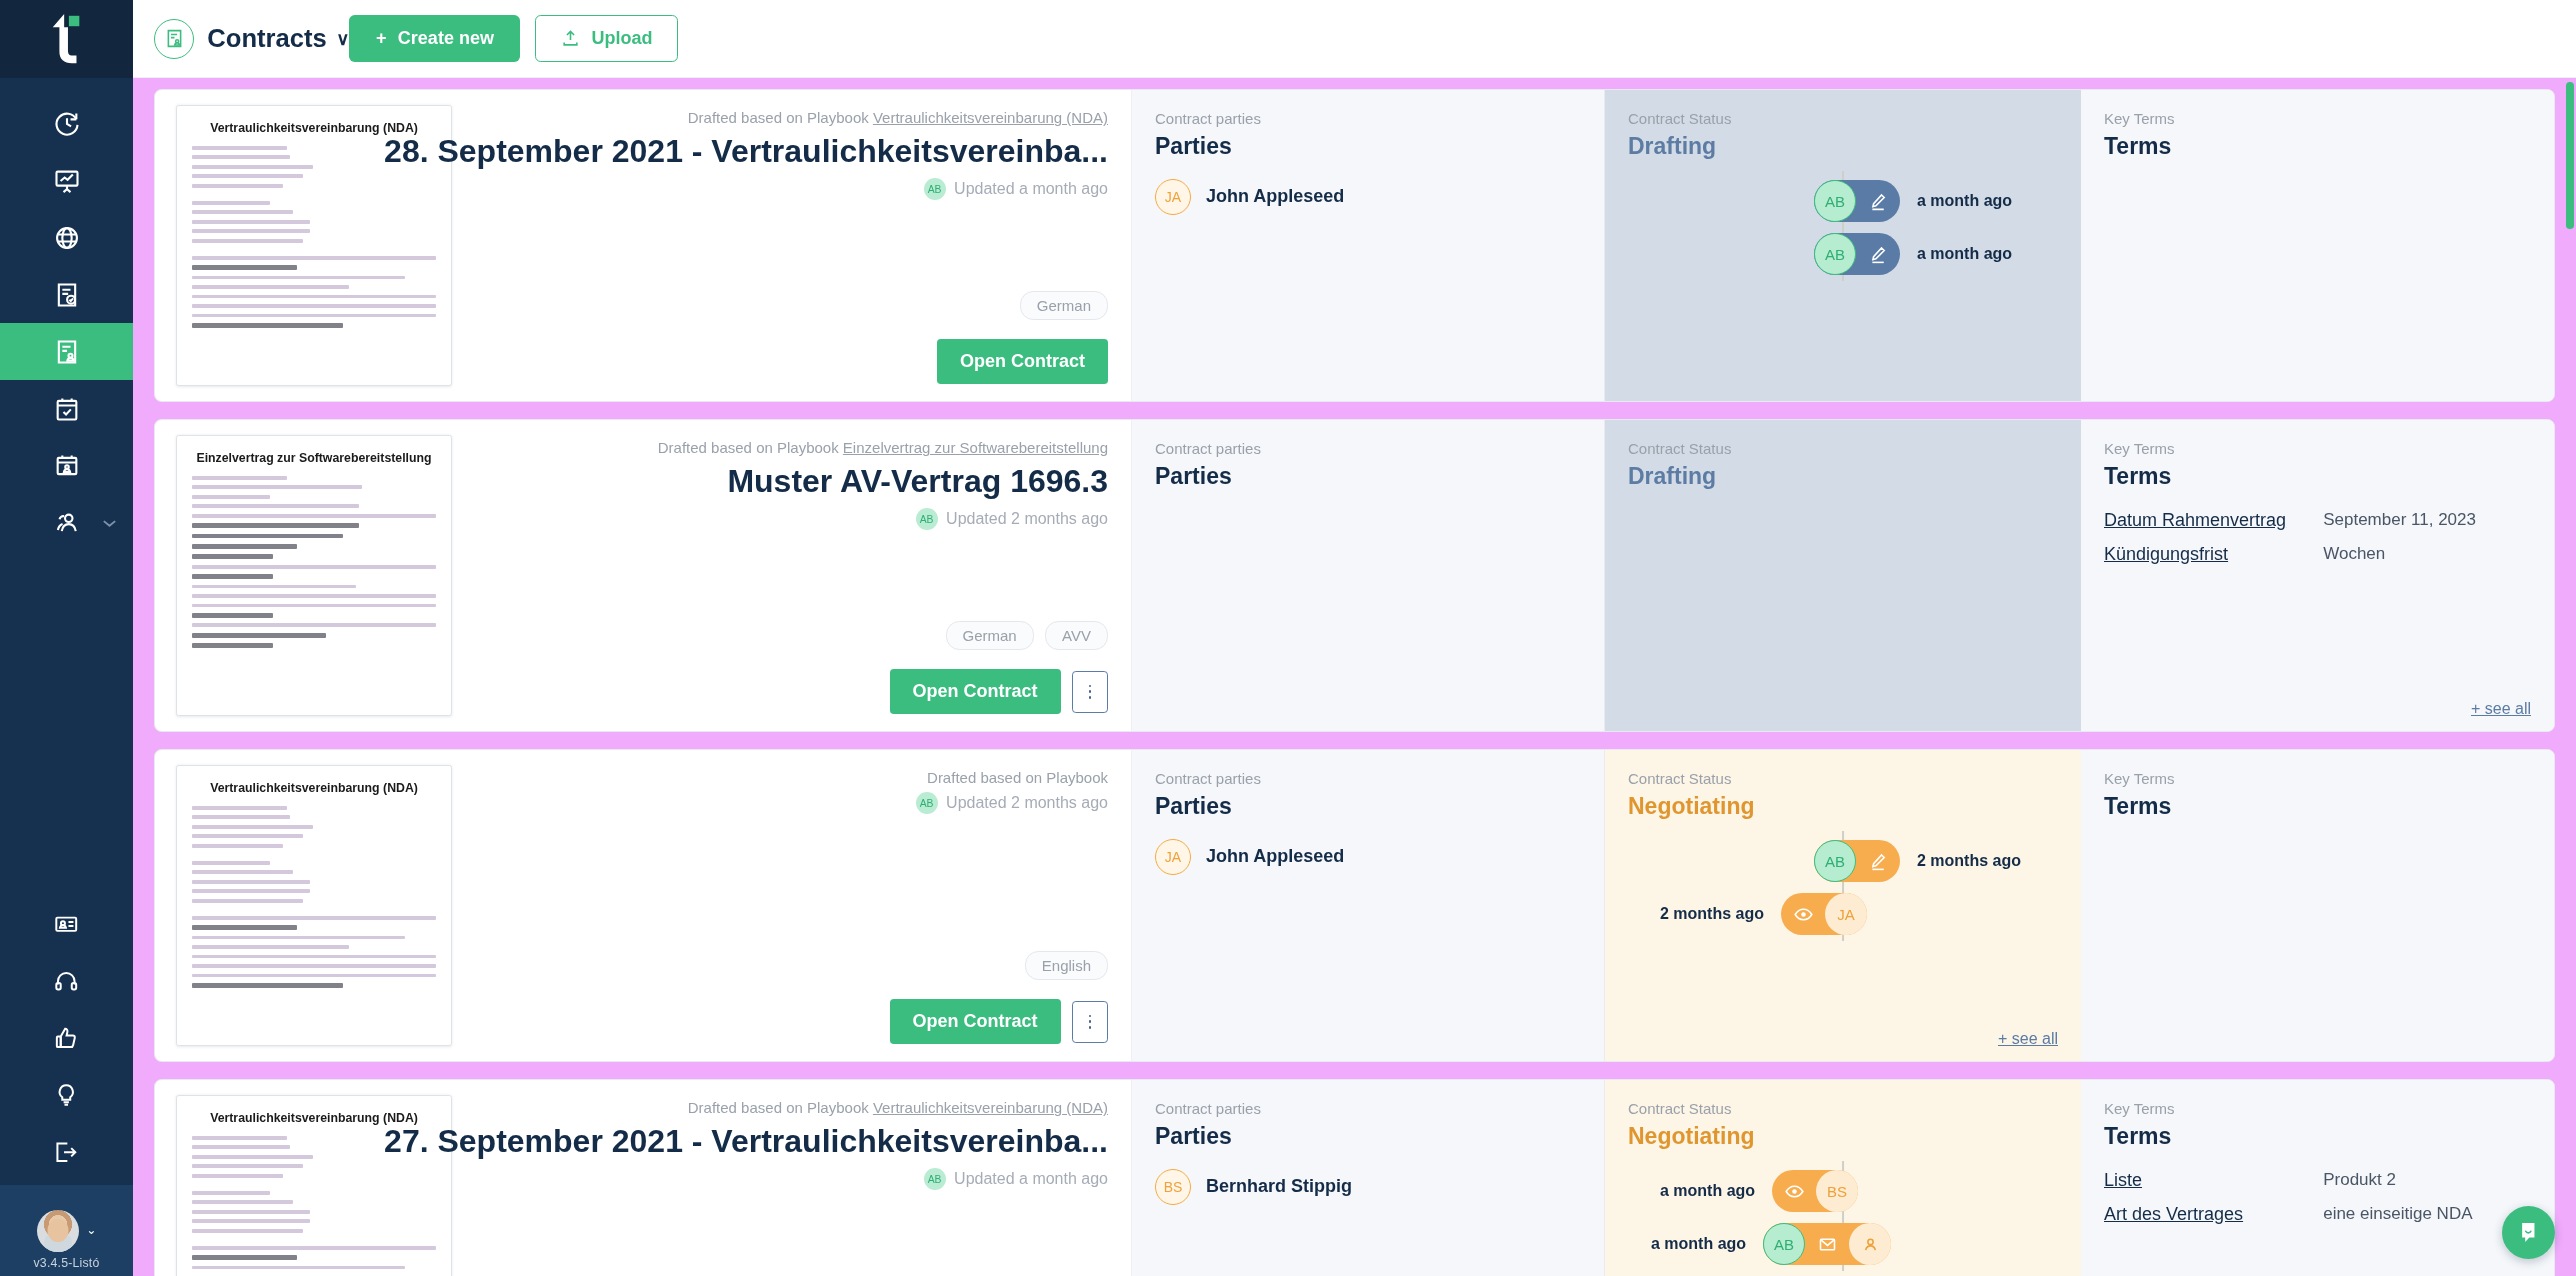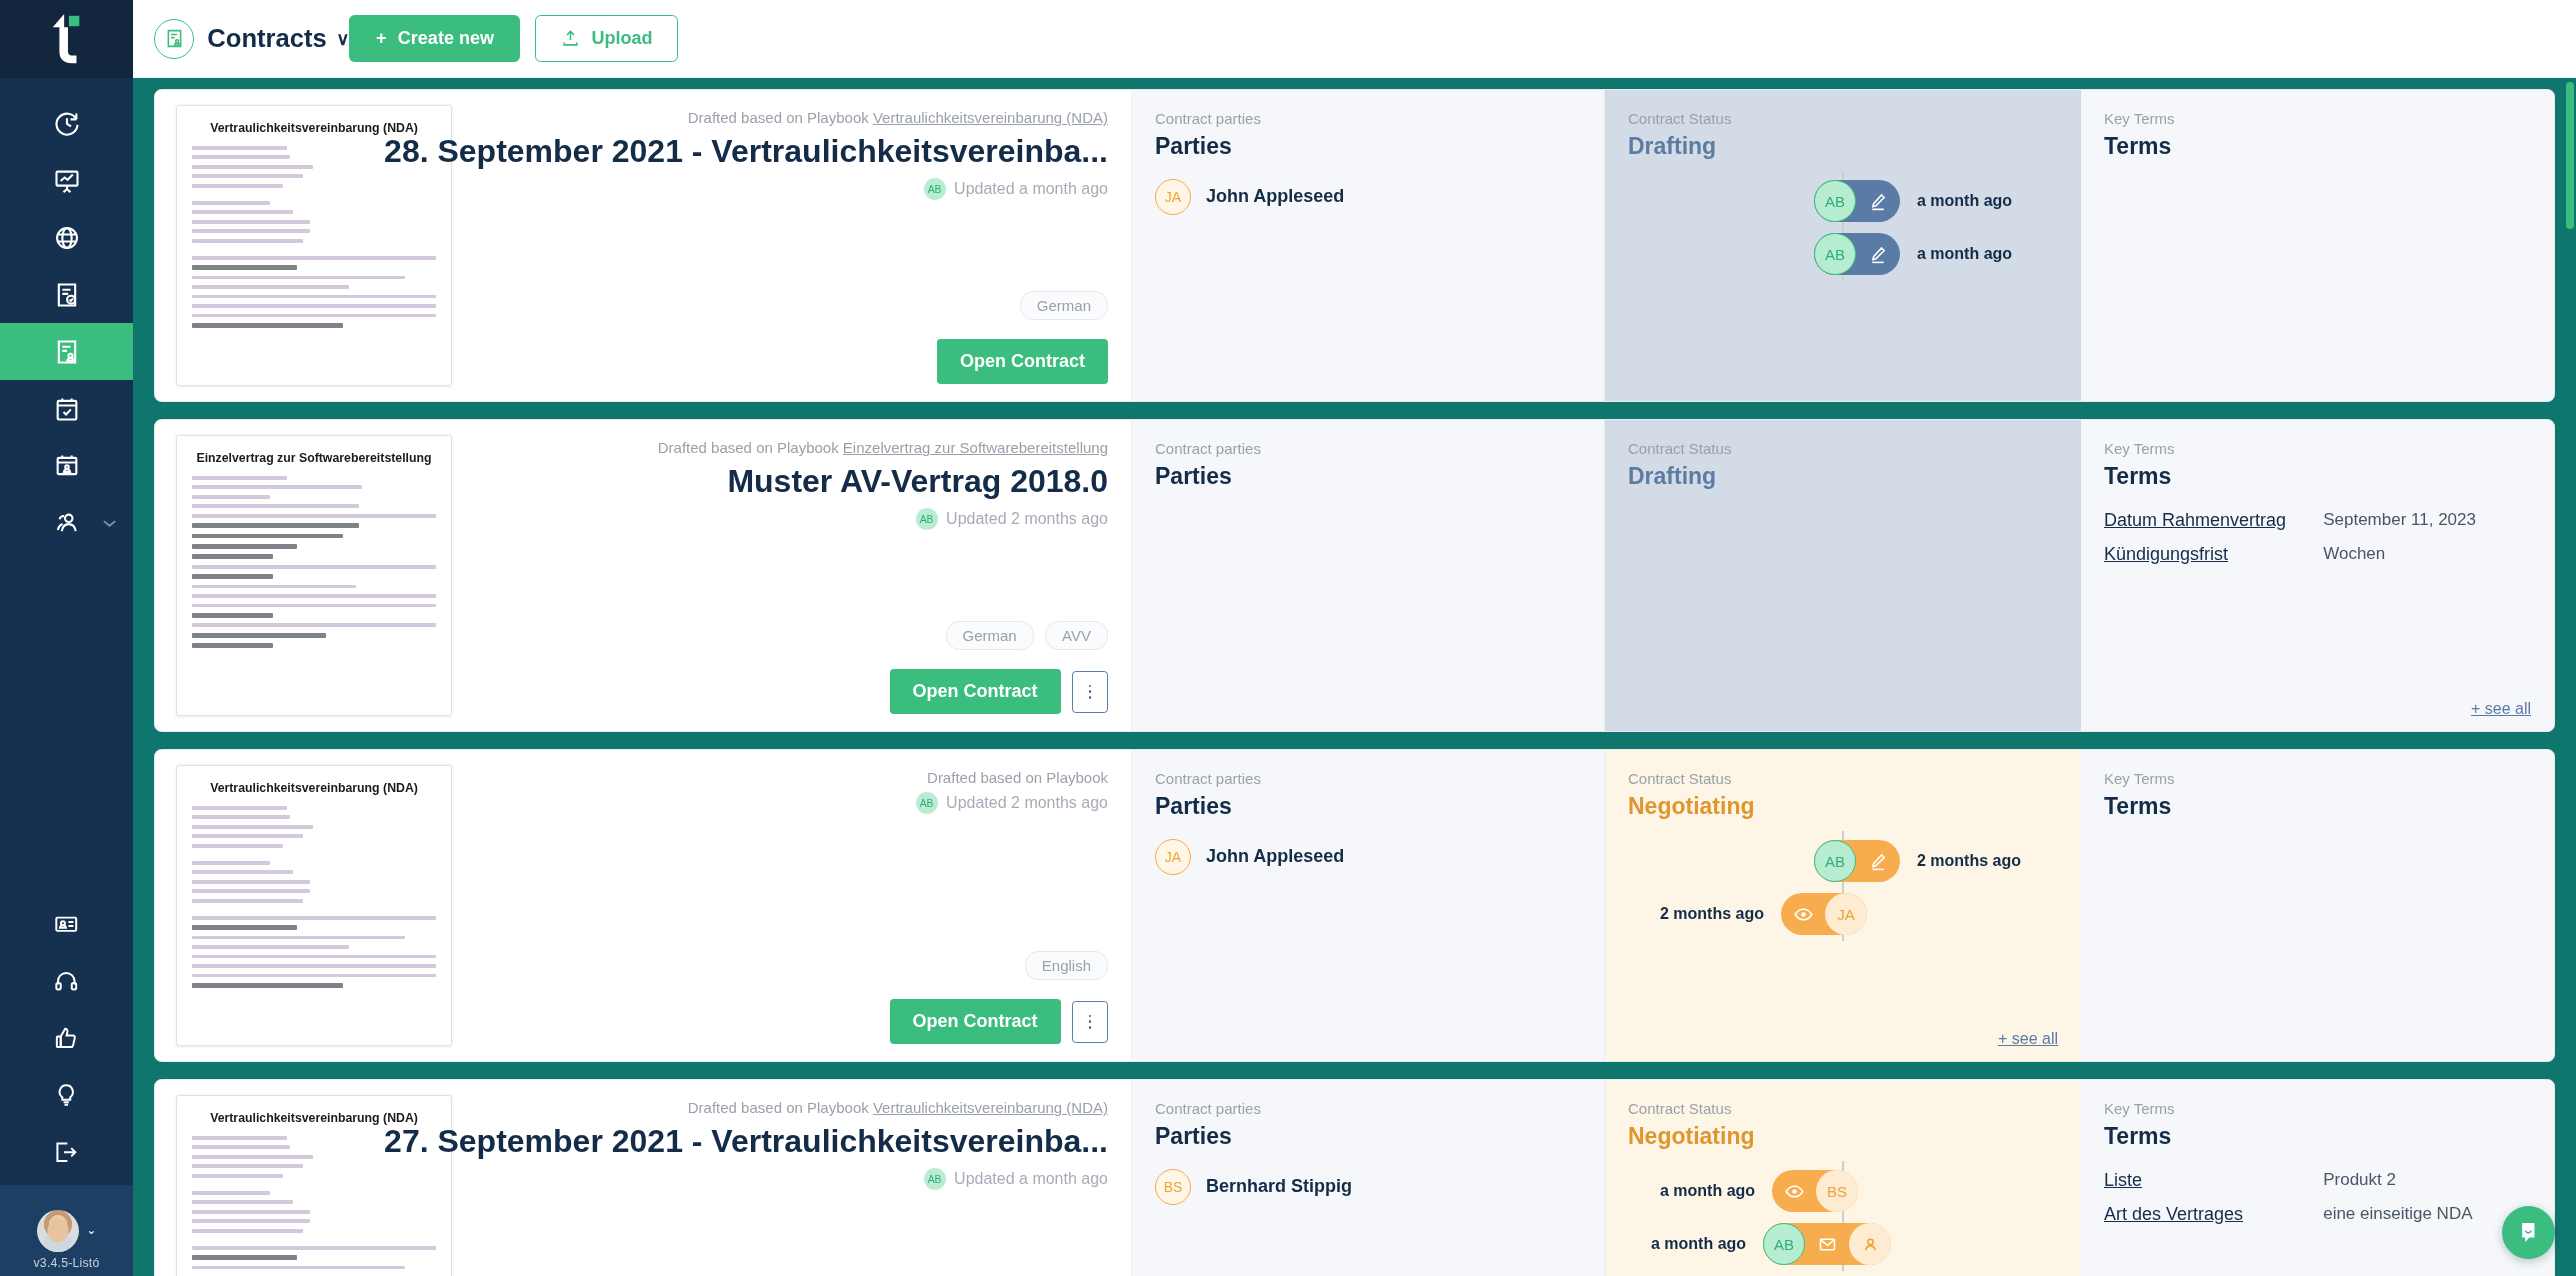--- a/index.html
+++ b/index.html
@@ -113,21 +113,21 @@
     white-space: nowrap;
   }
   .btn-primary { background: #3cbd80; color: #ffffff; padding: 0 26.5px; }
   .btn-outline {
     background: #ffffff; color: #3cbd80; padding: 0 24.6px;
     border: 1.9px solid #3cbd80; margin-left: 15px;
   }
 
   
   .content {
-    flex: 1 1 auto; background: #0f766e; position: relative;
+    flex: 1 1 auto; background: #f0abfc; position: relative;
     overflow: hidden; padding: 11.4px 21px 0 21px;
   }
   .cards { display: flex; flex-direction: column; gap: 17px; }
 
   .card {
     display: flex; align-items: stretch;
     border: 0.9px solid #e7eaee; border-radius: 7.6px;
     background: #ffffff; overflow: hidden;
     min-height: 284px;
   }
@@ -544,21 +544,21 @@
                 <div class="thumb-line" title="In diesem Fall werden lediglich die Kosten für das Setup (Services) in Rechnung" style="width: 100%;"></div>
                 <div class="thumb-line" title="gestellt, es fallen aber keinerlei Lizenzkosten an. Nach Ablauf des Testzeitraums" style="width: 100%;"></div>
                 <div class="thumb-line dark" title="3.3." style="width: 33.4%;"></div>
                 <div class="thumb-line" title="Die initiale Vertragslaufzeit (nach Abschluss des Testzeitraums) beträgt." style="width: 100%;"></div>
                 <div class="thumb-line dark" title="4. Rechnungsstellung" style="width: 55%;"></div>
                 <div class="thumb-line dark" title="4.1." style="width: 33.4%;"></div>
               </div>
             </div>
             <div class="col-main">
               <div class="playbook-line">Drafted based on Playbook <span class="playbook-link">Einzelvertrag zur Softwarebereitstellung</span></div>
-              <div class="contract-title">Muster AV-Vertrag 2018.0</div>
+              <div class="contract-title">Muster AV-Vertrag 1696.3</div>
               <div class="updated-row">
                 <span class="mini-avatar">AB</span>
                 <span class="updated-text">Updated 2 months ago</span>
               </div>
               <div class="flex-fill"></div>
               <div class="tag-row">
                 <span class="tag">German</span>
                 <span class="tag">AVV</span>
               </div>
               <div class="action-row">

